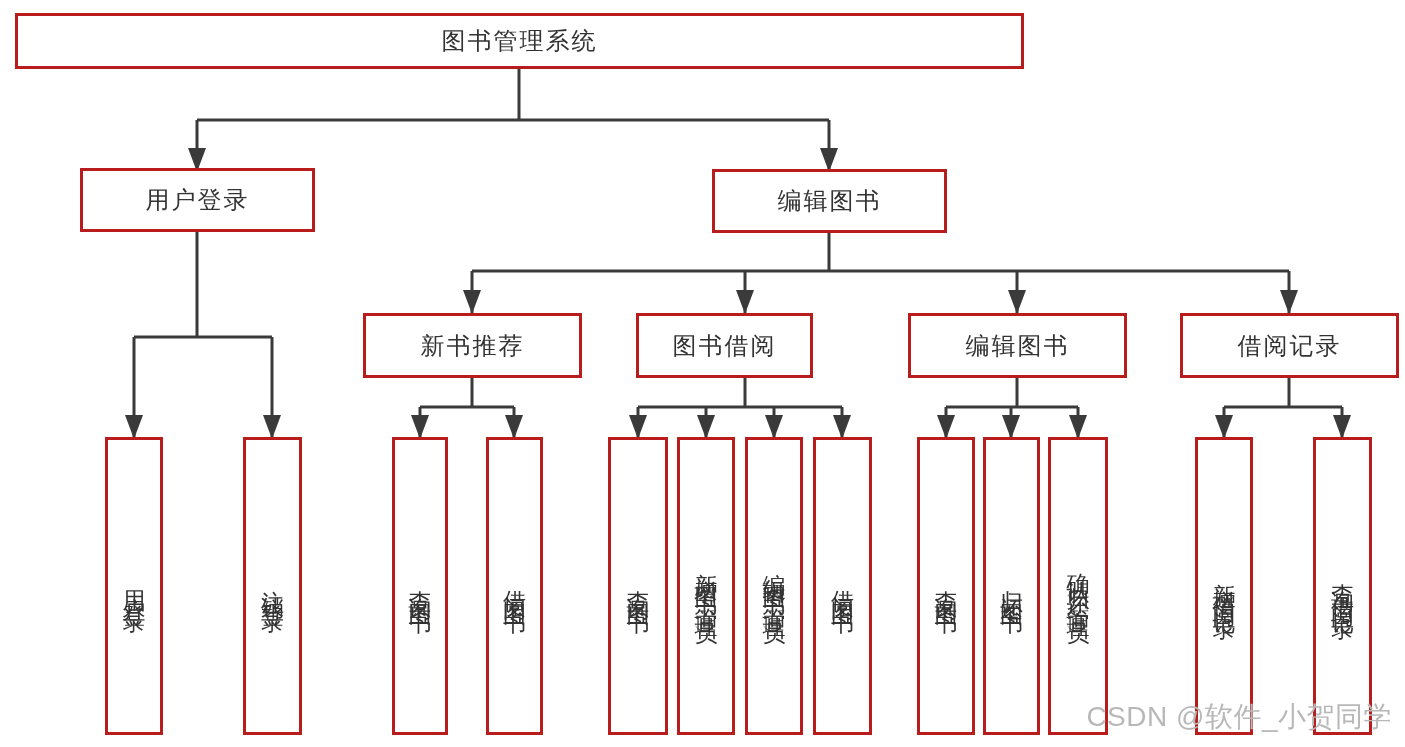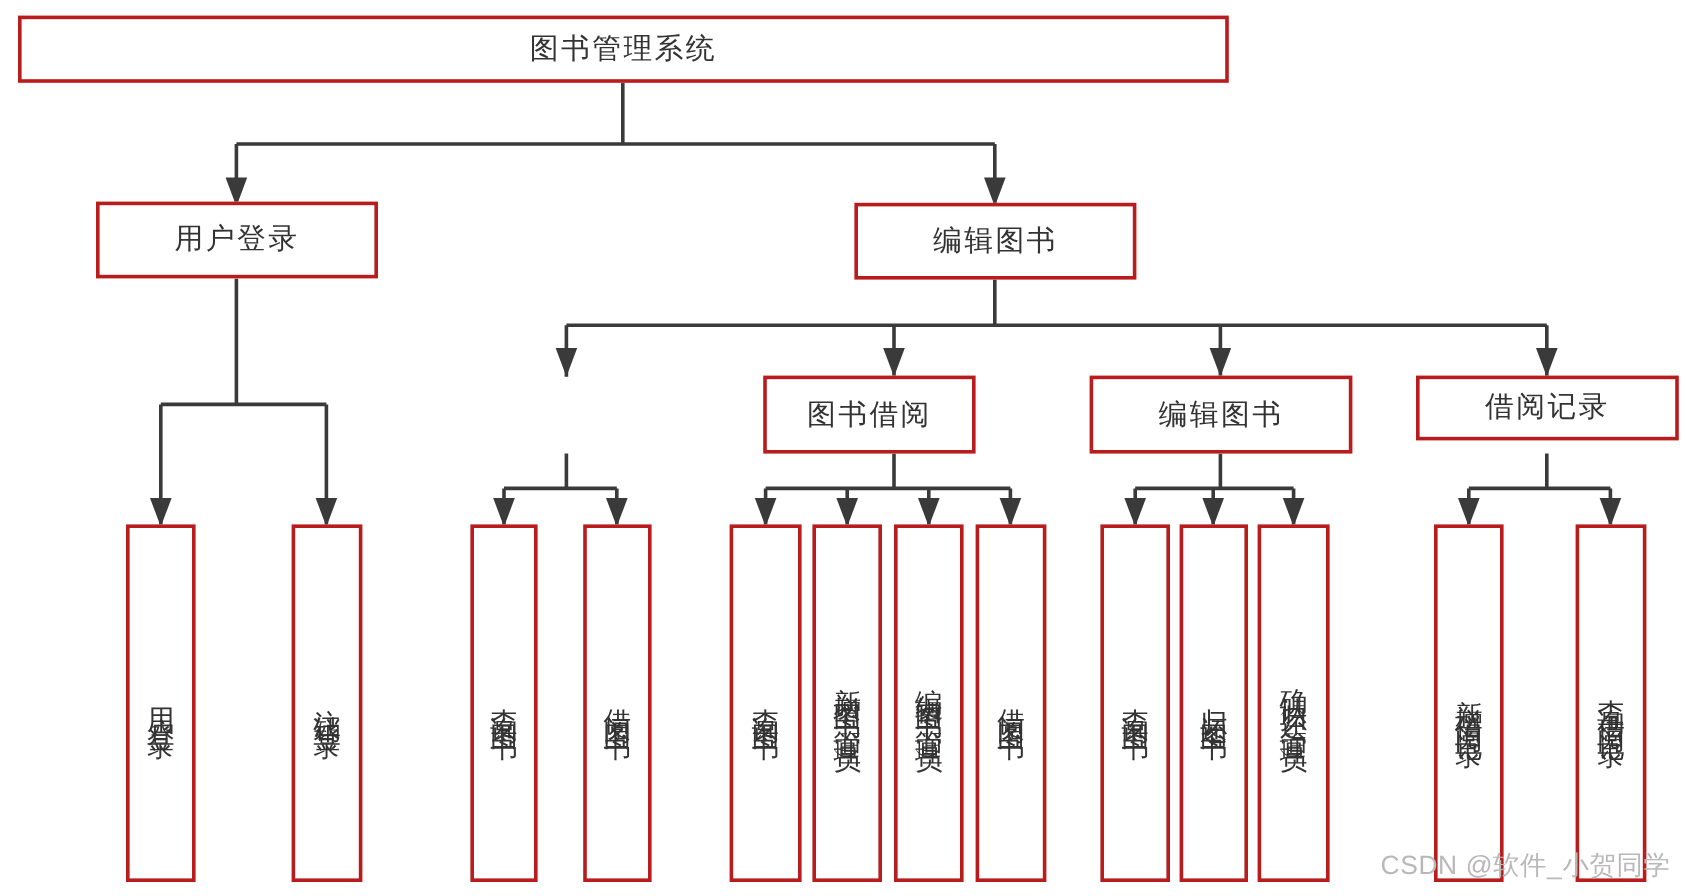--- a/index.html
+++ b/index.html
@@ -14,21 +14,21 @@
   }
   .node .label{
     font-size:24px;color:#333333;letter-spacing:2px;white-space:nowrap;line-height:1;
   }
   .leaf .label{
     writing-mode:vertical-rl;text-orientation:mixed;
     font-size:23px;letter-spacing:7px;white-space:nowrap;line-height:1;
   }
   .watermark{
     position:absolute;right:13px;bottom:11px;z-index:5;
-    font-size:22px;color:#b8b8b8;letter-spacing:0.5px;white-space:nowrap;
+    font-size:28px;color:#b8b8b8;letter-spacing:0.5px;white-space:nowrap;
   }
 </style>
 </head>
 <body>
 
 <div class="canvas">
 
   <svg class="connectors" width="1405" height="747" viewBox="0 0 1405 747" aria-hidden="true">
     <g stroke="#3a3a3a" stroke-width="3" fill="none">
 
@@ -73,27 +73,30 @@
     <span class="label">图书管理系统</span>
   </div>
 
   <div class="node" style="left:80px;top:168px;width:235px;height:64px;">
     <span class="label">用户登录</span>
   </div>
   <div class="node" style="left:712px;top:169px;width:235px;height:64px;">
     <span class="label">编辑图书</span>
   </div>
 
+  <div class="node" style="left:363px;top:313px;width:219px;height:65px;">
+    <span class="label">新书推荐</span>
+  </div>
   <div class="node" style="left:636px;top:313px;width:177px;height:65px;">
     <span class="label">图书借阅</span>
   </div>
   <div class="node" style="left:908px;top:313px;width:219px;height:65px;">
     <span class="label">编辑图书</span>
   </div>
-  <div class="node" style="left:1180px;top:313px;width:219px;height:54px;">
+  <div class="node" style="left:1180px;top:313px;width:219px;height:65px;">
     <span class="label">借阅记录</span>
   </div>
 
   <div class="node leaf" style="left:105px;top:437px;width:58px;height:298px;">
     <span class="label">用户登录</span>
   </div>
   <div class="node leaf" style="left:243px;top:437px;width:59px;height:298px;">
     <span class="label">注销登录</span>
   </div>
 

